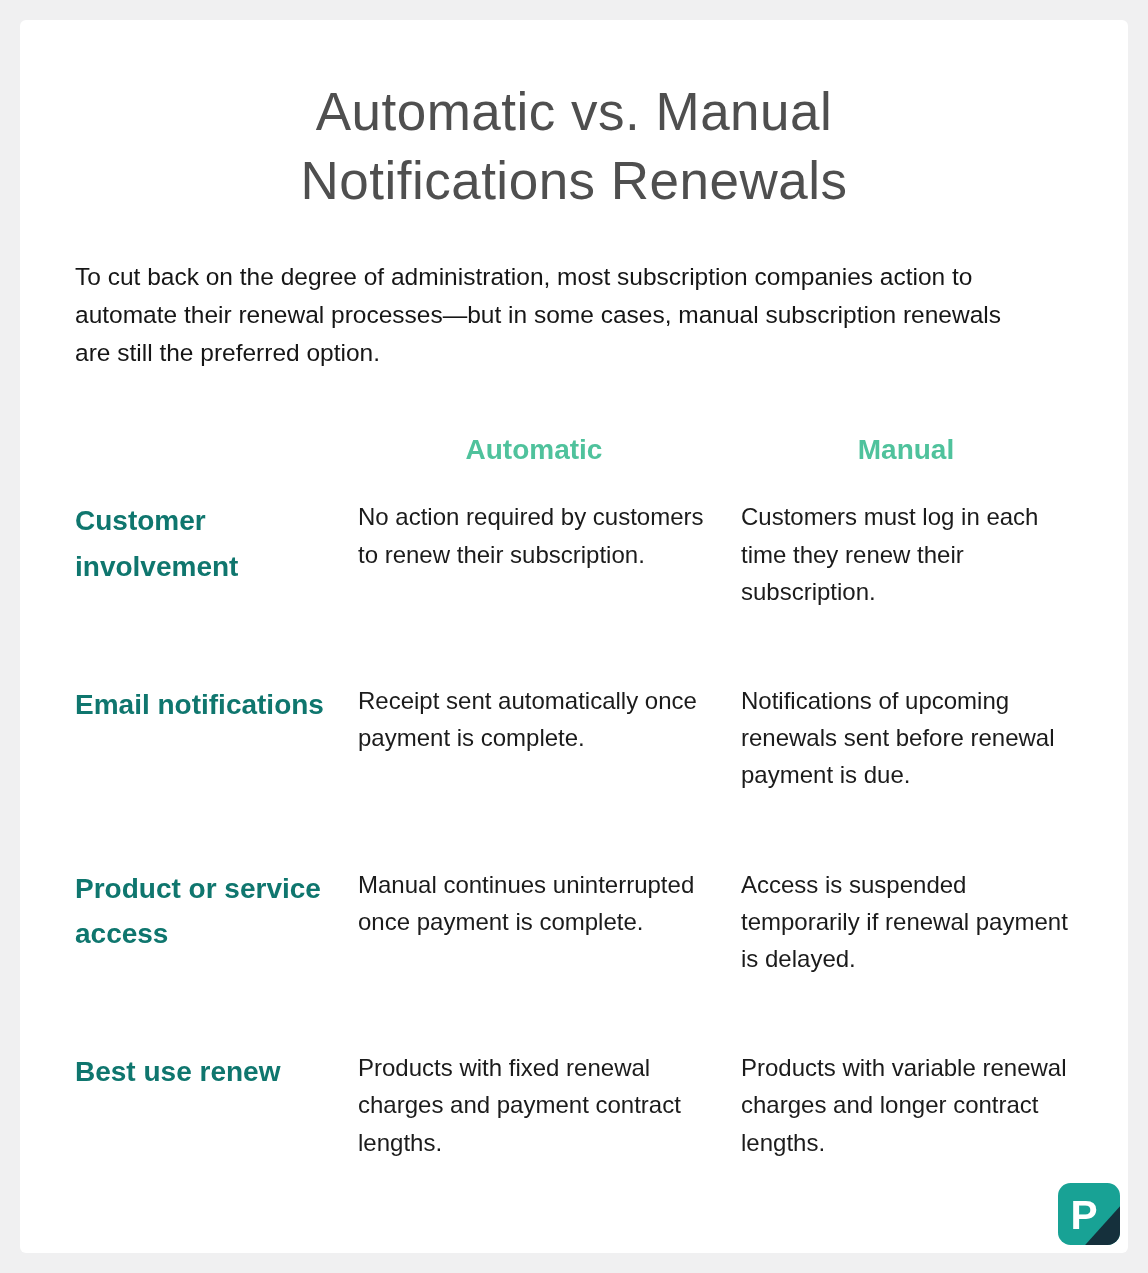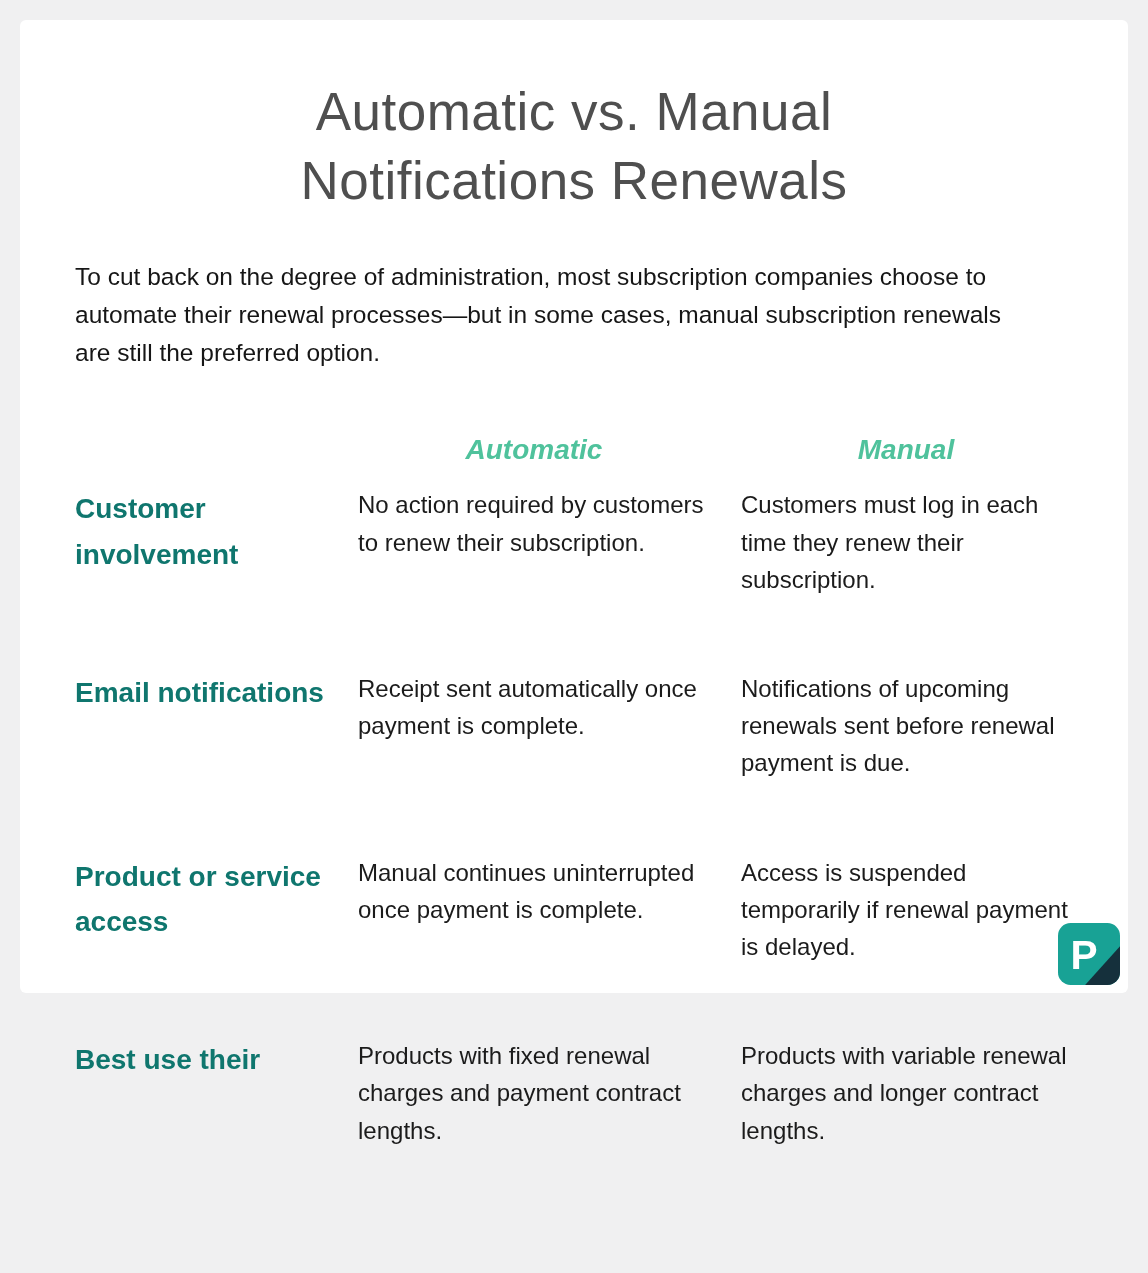--- a/index.html
+++ b/index.html
@@ -12,21 +12,21 @@
     background: #f0f0f1;
     font-family: "Liberation Sans", sans-serif;
     position: relative;
     overflow: hidden;
   }
   .card {
     position: absolute;
     left: 20px;
     top: 20px;
     width: 1108px;
-    height: 973px;
+    height: 1233px;
     box-sizing: border-box;
     background: #ffffff;
     border-radius: 6px;
     padding: 46px 55px 0 55px;
   }
   .title {
     margin-top: 12px;
     text-align: center;
     font-size: 53px;
     font-weight: 300;
@@ -41,22 +41,21 @@
     color: #161616;
     max-width: 950px;
   }
   .grid-row {
     display: grid;
     grid-template-columns: 252px 352px 330px;
     column-gap: 31px;
   }
   .thead {
     margin-top: 62px;
-    margin-bottom: 20px;
-    font-style: italic;
+    margin-bottom: 32px;
   }
   .col-h {
     font-size: 28px;
     font-weight: bold;
     color: #4fc29c;
     text-align: center;
   }
   .trow {
     margin-bottom: 72px;
     align-items: start;
@@ -83,21 +82,21 @@
 </head>
 <body>
 
 <div class="card">
 
   <div class="title">
     <div>Automatic vs. Manual</div>
     <div>Notifications Renewals</div>
   </div>
 
-  <p class="intro">To cut back on the degree of administration, most subscription companies choose to automate their renewal processes—but in some cases, manual subscription renewals are still the preferred option.</p>
+  <p class="intro">To cut back on the degree of administration, most subscription companies action to automate their renewal processes—but in some cases, manual subscription renewals are still the preferred option.</p>
 
   <div>
 
     <div class="grid-row thead">
       <div></div>
       <div class="col-h">Automatic</div>
       <div class="col-h">Manual</div>
     </div>
 
     <div class="grid-row trow">
@@ -112,21 +111,21 @@
       <div class="cell">Notifications of upcoming renewals sent before renewal payment is due.</div>
     </div>
 
     <div class="grid-row trow">
       <div class="rlabel">Product or service access</div>
       <div class="cell">Manual continues uninterrupted once payment is complete.</div>
       <div class="cell">Access is suspended temporarily if renewal payment is delayed.</div>
     </div>
 
     <div class="grid-row trow">
-      <div class="rlabel">Best use their</div>
+      <div class="rlabel">Best use renew</div>
       <div class="cell">Products with fixed renewal charges and payment contract lengths.</div>
       <div class="cell">Products with variable renewal charges and longer contract lengths.</div>
     </div>
 
   </div>
 
   <div class="logo">
     <svg viewBox="0 0 64 64" width="62" height="62" aria-hidden="true">
       <defs>
         <clipPath id="logoClip">

